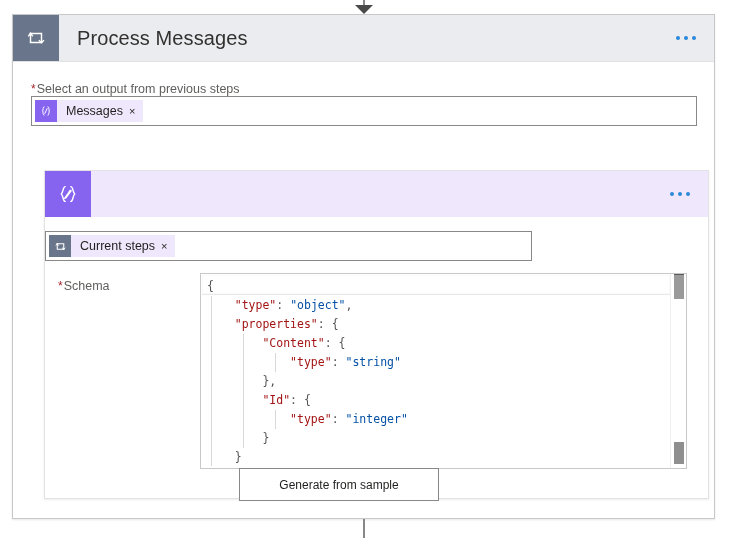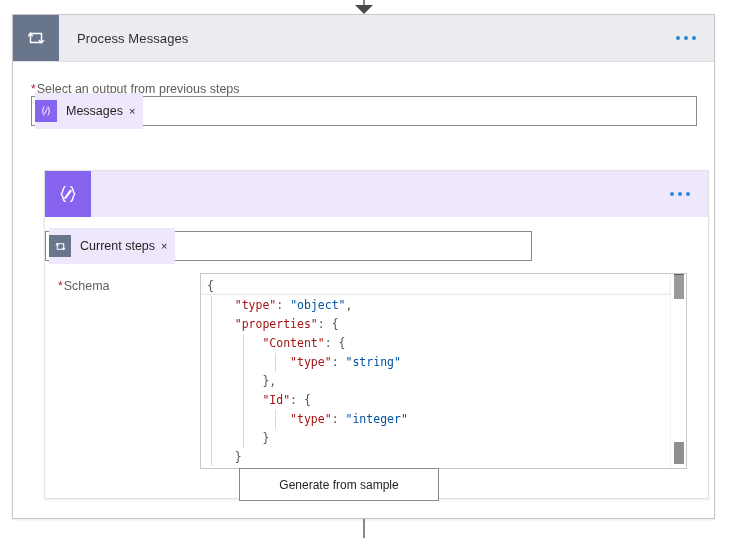--- a/index.html
+++ b/index.html
@@ -60,21 +60,21 @@
     width: 46px;
     height: 46px;
     flex: 0 0 46px;
     display: flex;
     align-items: center;
     justify-content: center;
   }
   #outer-icon-box { background: #69758a; }
   .header-title {
     margin-left: 18px;
-    font-size: 13px;
+    font-size: 20px;
     color: #323130;
     letter-spacing: .1px;
     white-space: nowrap;
   }
   .ellipsis-menu {
     position: absolute;
     right: 14px;
     top: 50%;
     transform: translateY(-50%);
     display: flex;
@@ -115,21 +115,21 @@
     box-sizing: border-box;
     padding: 0 3px;
   }
   #messages-input {
     width: 666px;
     height: 30px;
   }
   .token {
     display: inline-flex;
     align-items: center;
-    height: 36px;
+    height: 22px;
     background: #efe8fc;
     max-width: 100%;
   }
   .token-chip-icon {
     width: 22px;
     height: 22px;
     flex: 0 0 22px;
     display: flex;
     align-items: center;
     justify-content: center;

